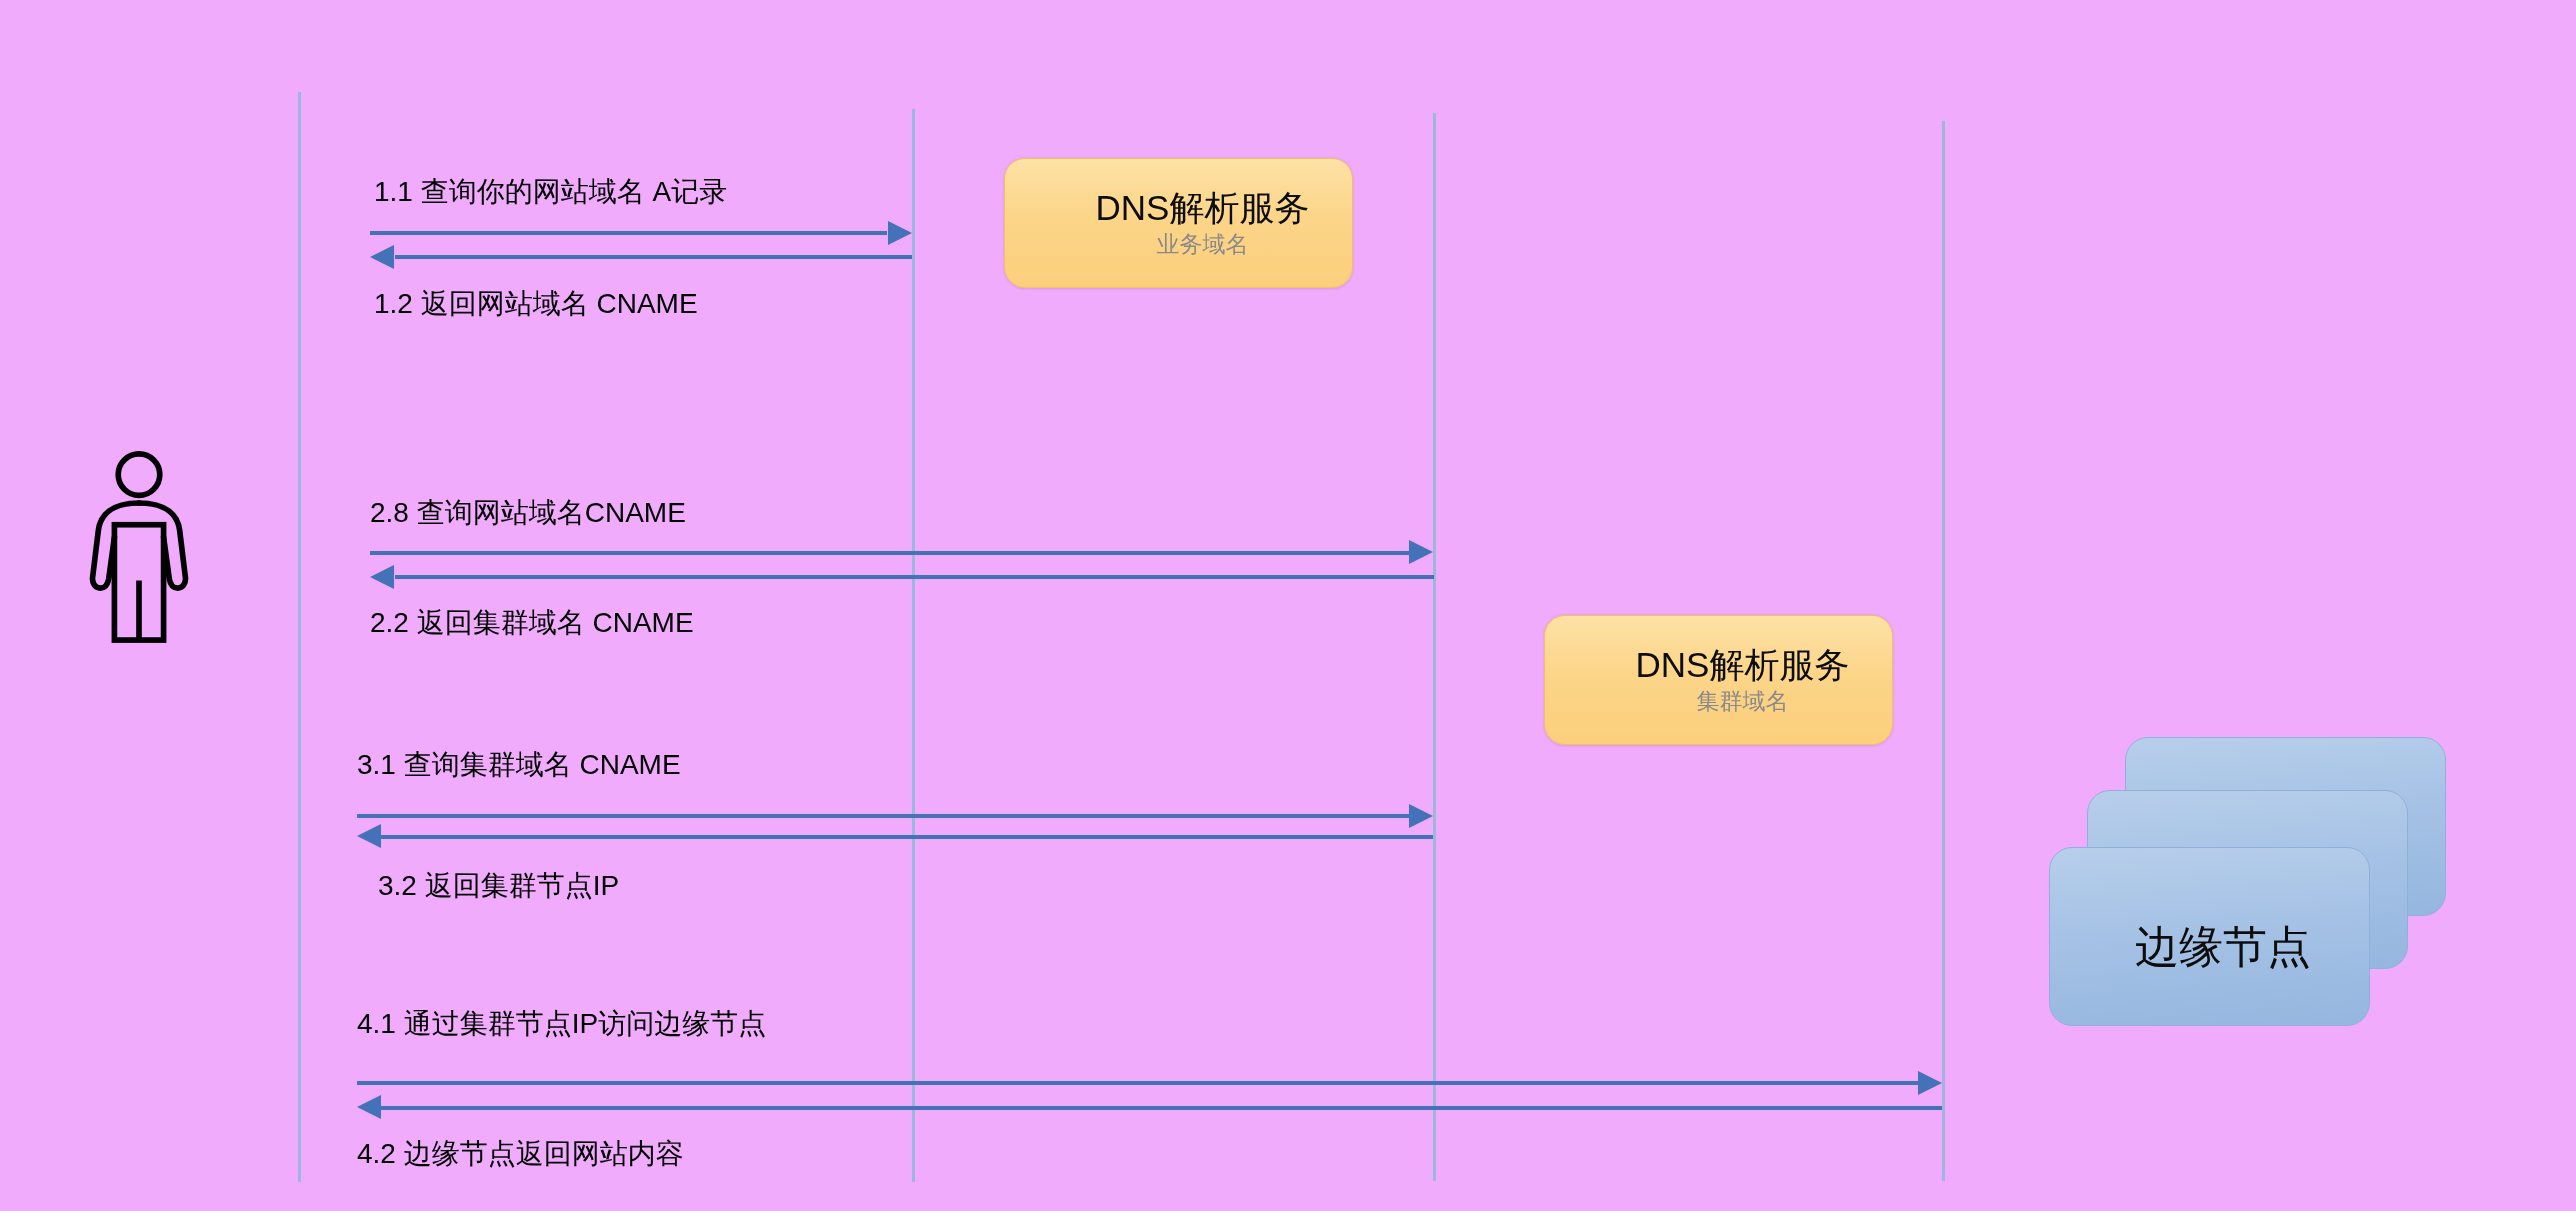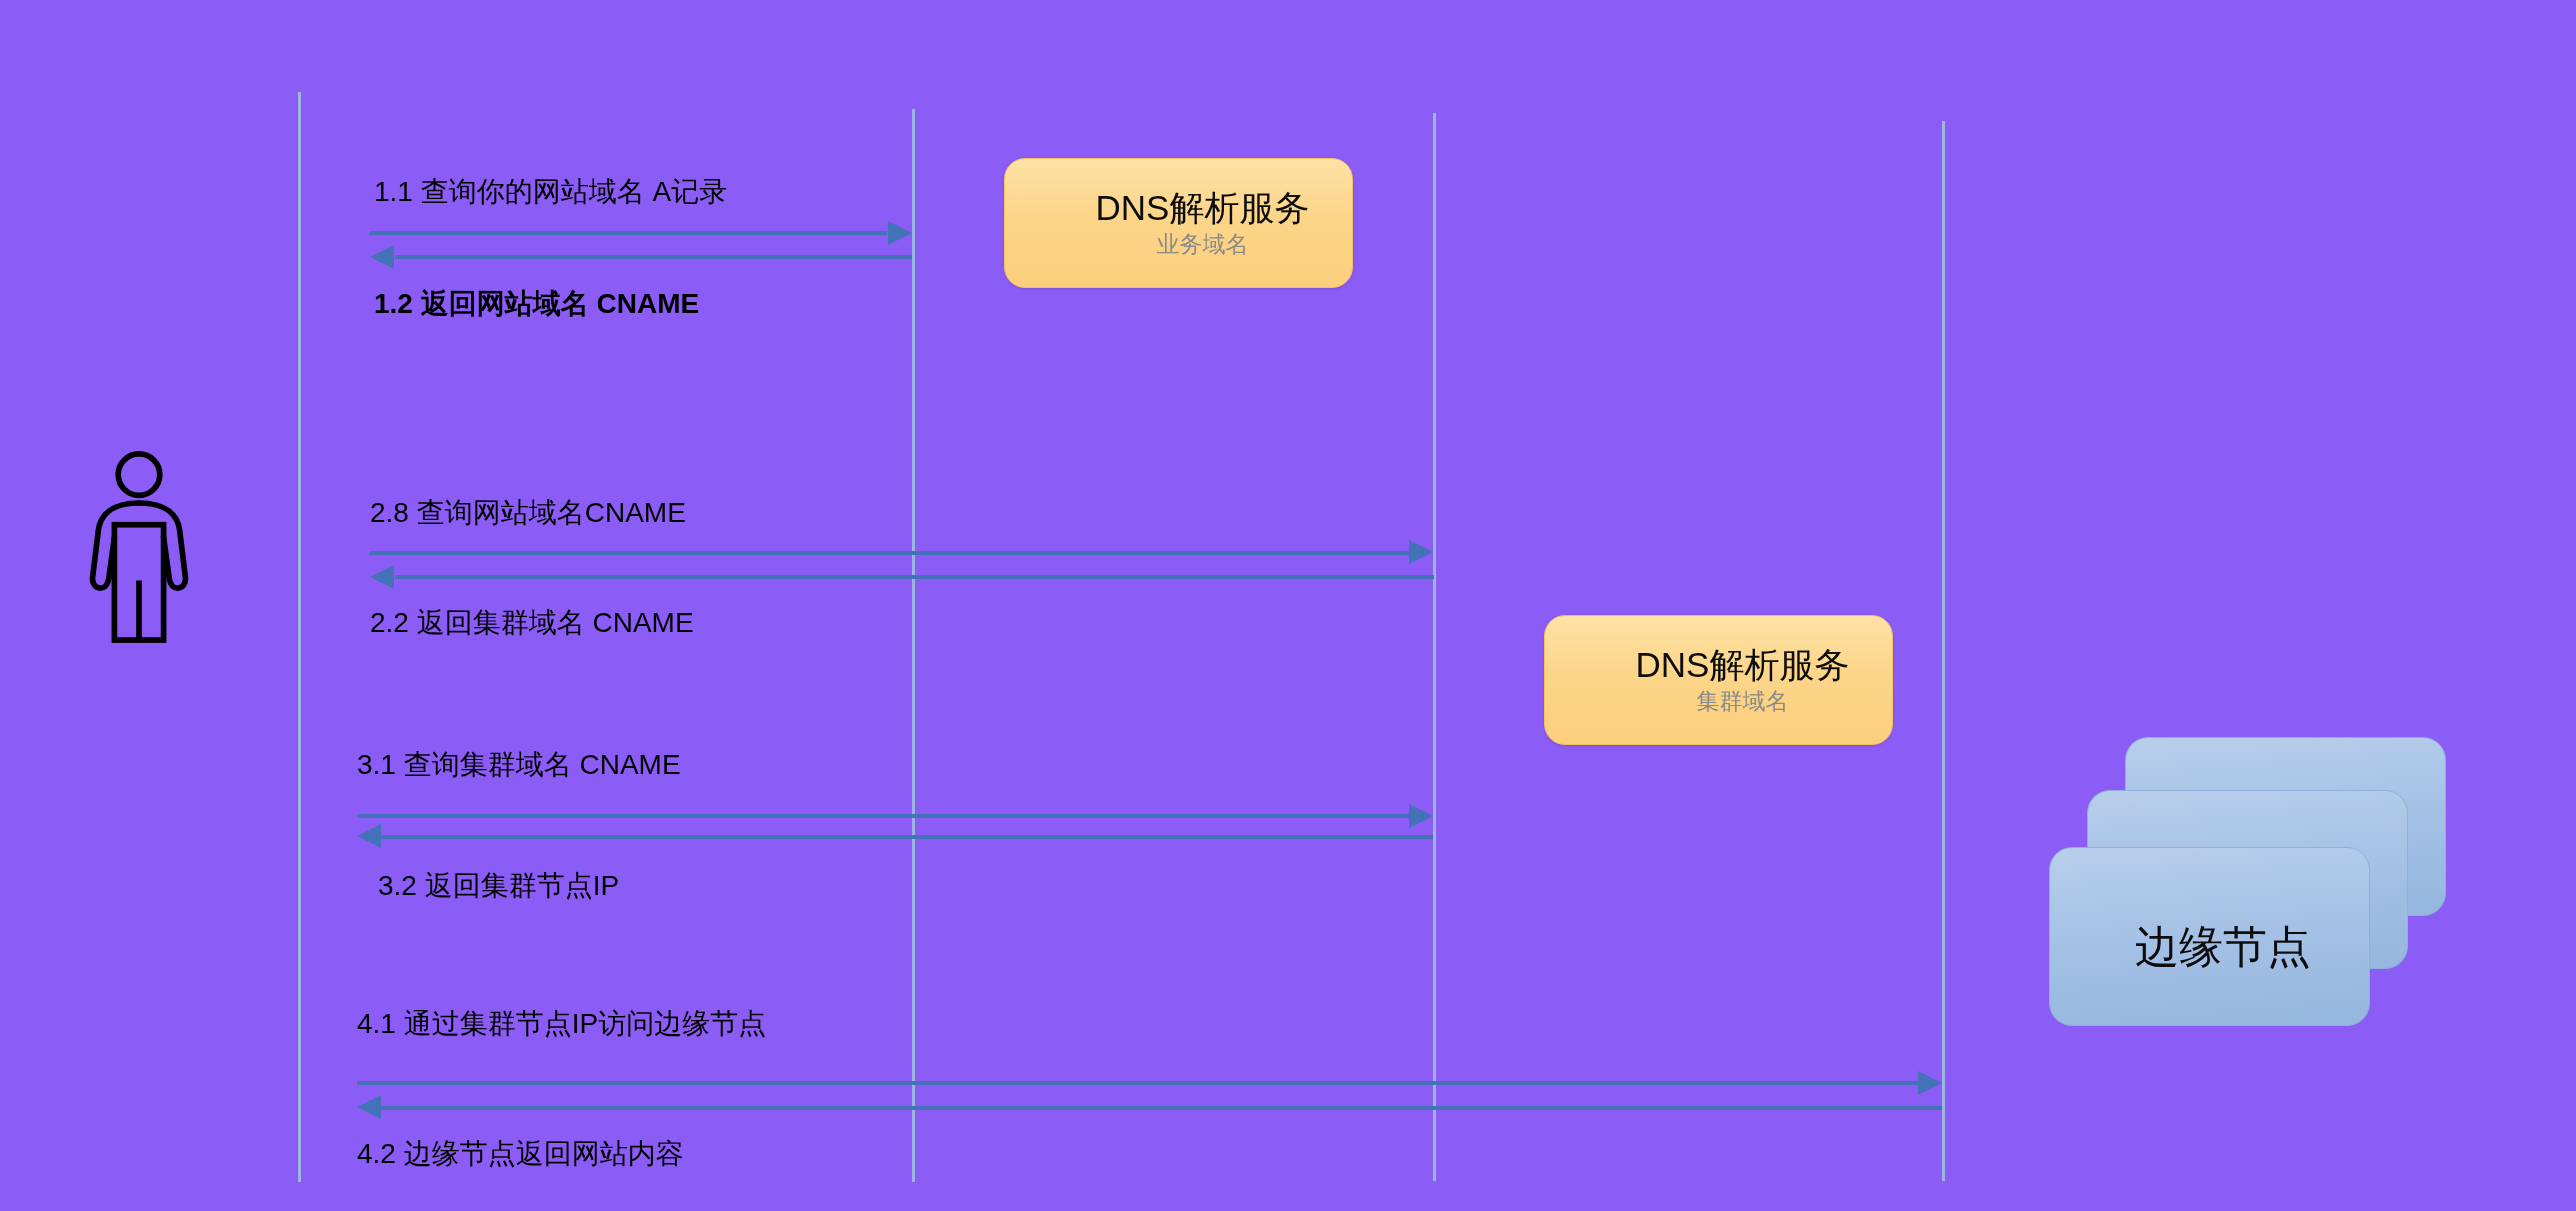--- a/index.html
+++ b/index.html
@@ -7,21 +7,21 @@
     padding: 0;
     background: #ffffff;
   }
   body {
     font-family: "Liberation Sans", "DejaVu Sans", sans-serif;
   }
   #canvas {
     position: relative;
     width: 2576px;
     height: 1212px;
-    background: #8b5cf6;
+    background: #f0abfc;
     overflow: hidden;
   }
 
   
   .lifeline {
     position: absolute;
     width: 2.8px;
     background: #9bb7dd;
   }
 
@@ -124,21 +124,21 @@
       <line x1="55" y1="139" x2="55" y2="202" stroke="#000000" stroke-width="6"></line>
     </svg>
   </div>
 
   <div class="msg-label" style="left:374px; top:178px;">1.1 查询你的网站域名 A记录</div>
   <div class="msg-line" style="left:370px; top:231px; width:517px;"></div>
   <div class="arrow-head right" style="left:888px; top:221px;"></div>
 
   <div class="msg-line" style="left:395px; top:255px; width:517px;"></div>
   <div class="arrow-head left" style="left:370px; top:245px;"></div>
-  <div class="msg-label" style="left:374px; top:290px;font-weight:bold;">1.2 返回网站域名 CNAME</div>
+  <div class="msg-label" style="left:374px; top:290px;">1.2 返回网站域名 CNAME</div>
 
   <div class="msg-label" style="left:370px; top:499px;">2.8 查询网站域名CNAME</div>
   <div class="msg-line" style="left:370px; top:551px; width:1039px;"></div>
   <div class="arrow-head right" style="left:1409px; top:540px;"></div>
 
   <div class="msg-line" style="left:395px; top:575px; width:1039px;"></div>
   <div class="arrow-head left" style="left:370px; top:565px;"></div>
   <div class="msg-label" style="left:370px; top:609px;text-align:right;">2.2 返回集群域名 CNAME</div>
 
   <div class="msg-label" style="left:357px; top:751px;">3.1 查询集群域名 CNAME</div>

